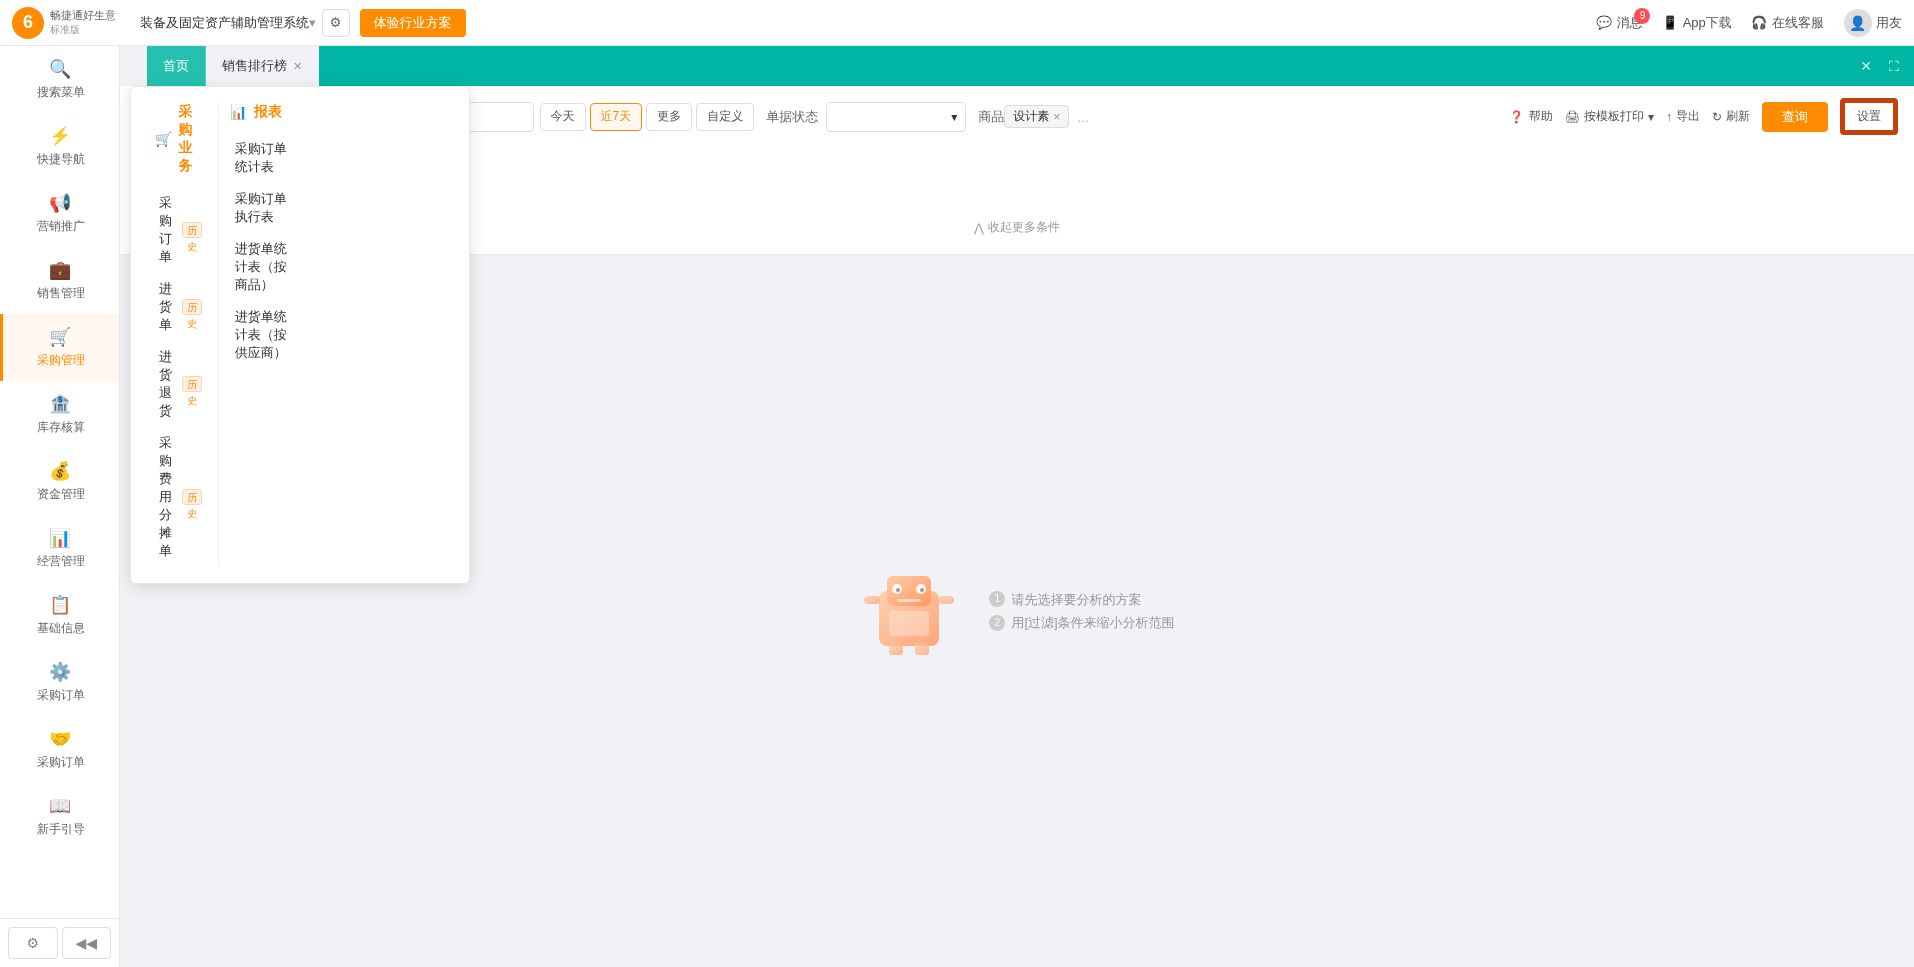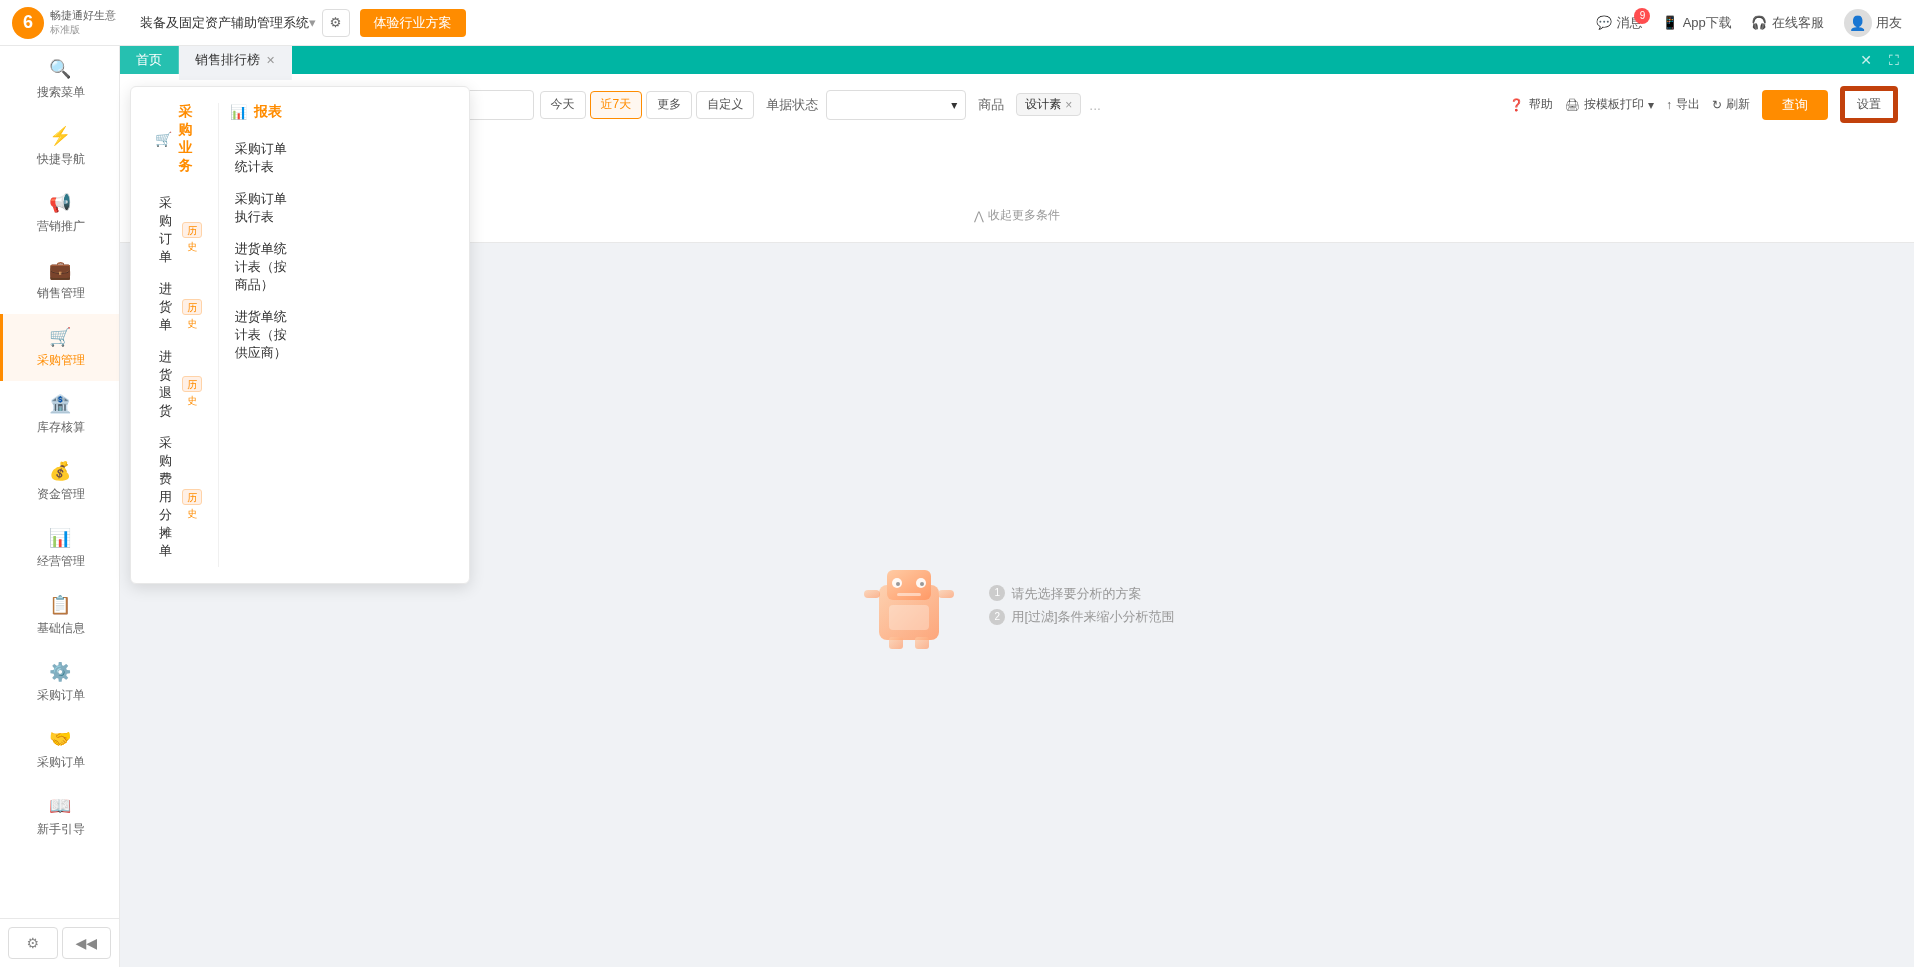--- a/index.html
+++ b/index.html
@@ -136,23 +136,24 @@
       margin-left: 120px;
       height: calc(967px - 46px);
       display: flex; flex-direction: column;
       background: #f0f2f5;
     }
 
     
     .tab-bar {
       background: #00b5a3;
       display: flex; align-items: center;
-      height: 28px;
+      height: 40px;
       padding: 0;
       position: relative;
+      margin-left: 27px;
     }
     .tab-item {
       height: 40px;
       display: flex; align-items: center;
       padding: 0 16px;
       font-size: 13px;
       cursor: pointer;
       color: rgba(255,255,255,0.85);
       gap: 6px;
       border-right: 1px solid rgba(255,255,255,0.2);
@@ -500,21 +501,21 @@
       </div>
 
       <div style="display:flex;align-items:center;gap:8px;">
         <span class="filter-label">单据状态</span>
         <div class="filter-select" style="min-width:140px;">
           <span></span>
           <span style="margin-left:auto;">▾</span>
         </div>
       </div>
 
-      <div style="display:flex;align-items:center;gap:12px;text-align:right;">
+      <div style="display:flex;align-items:center;gap:0;text-align:right;">
         <span class="filter-label">商品</span>
         <div style="display:flex;align-items:center;gap:4px;">
           <span class="filter-tag">
             <span>设计素</span>
             <span class="remove">×</span>
           </span>
           <span class="dots-menu">...</span>
         </div>
       </div>
 

